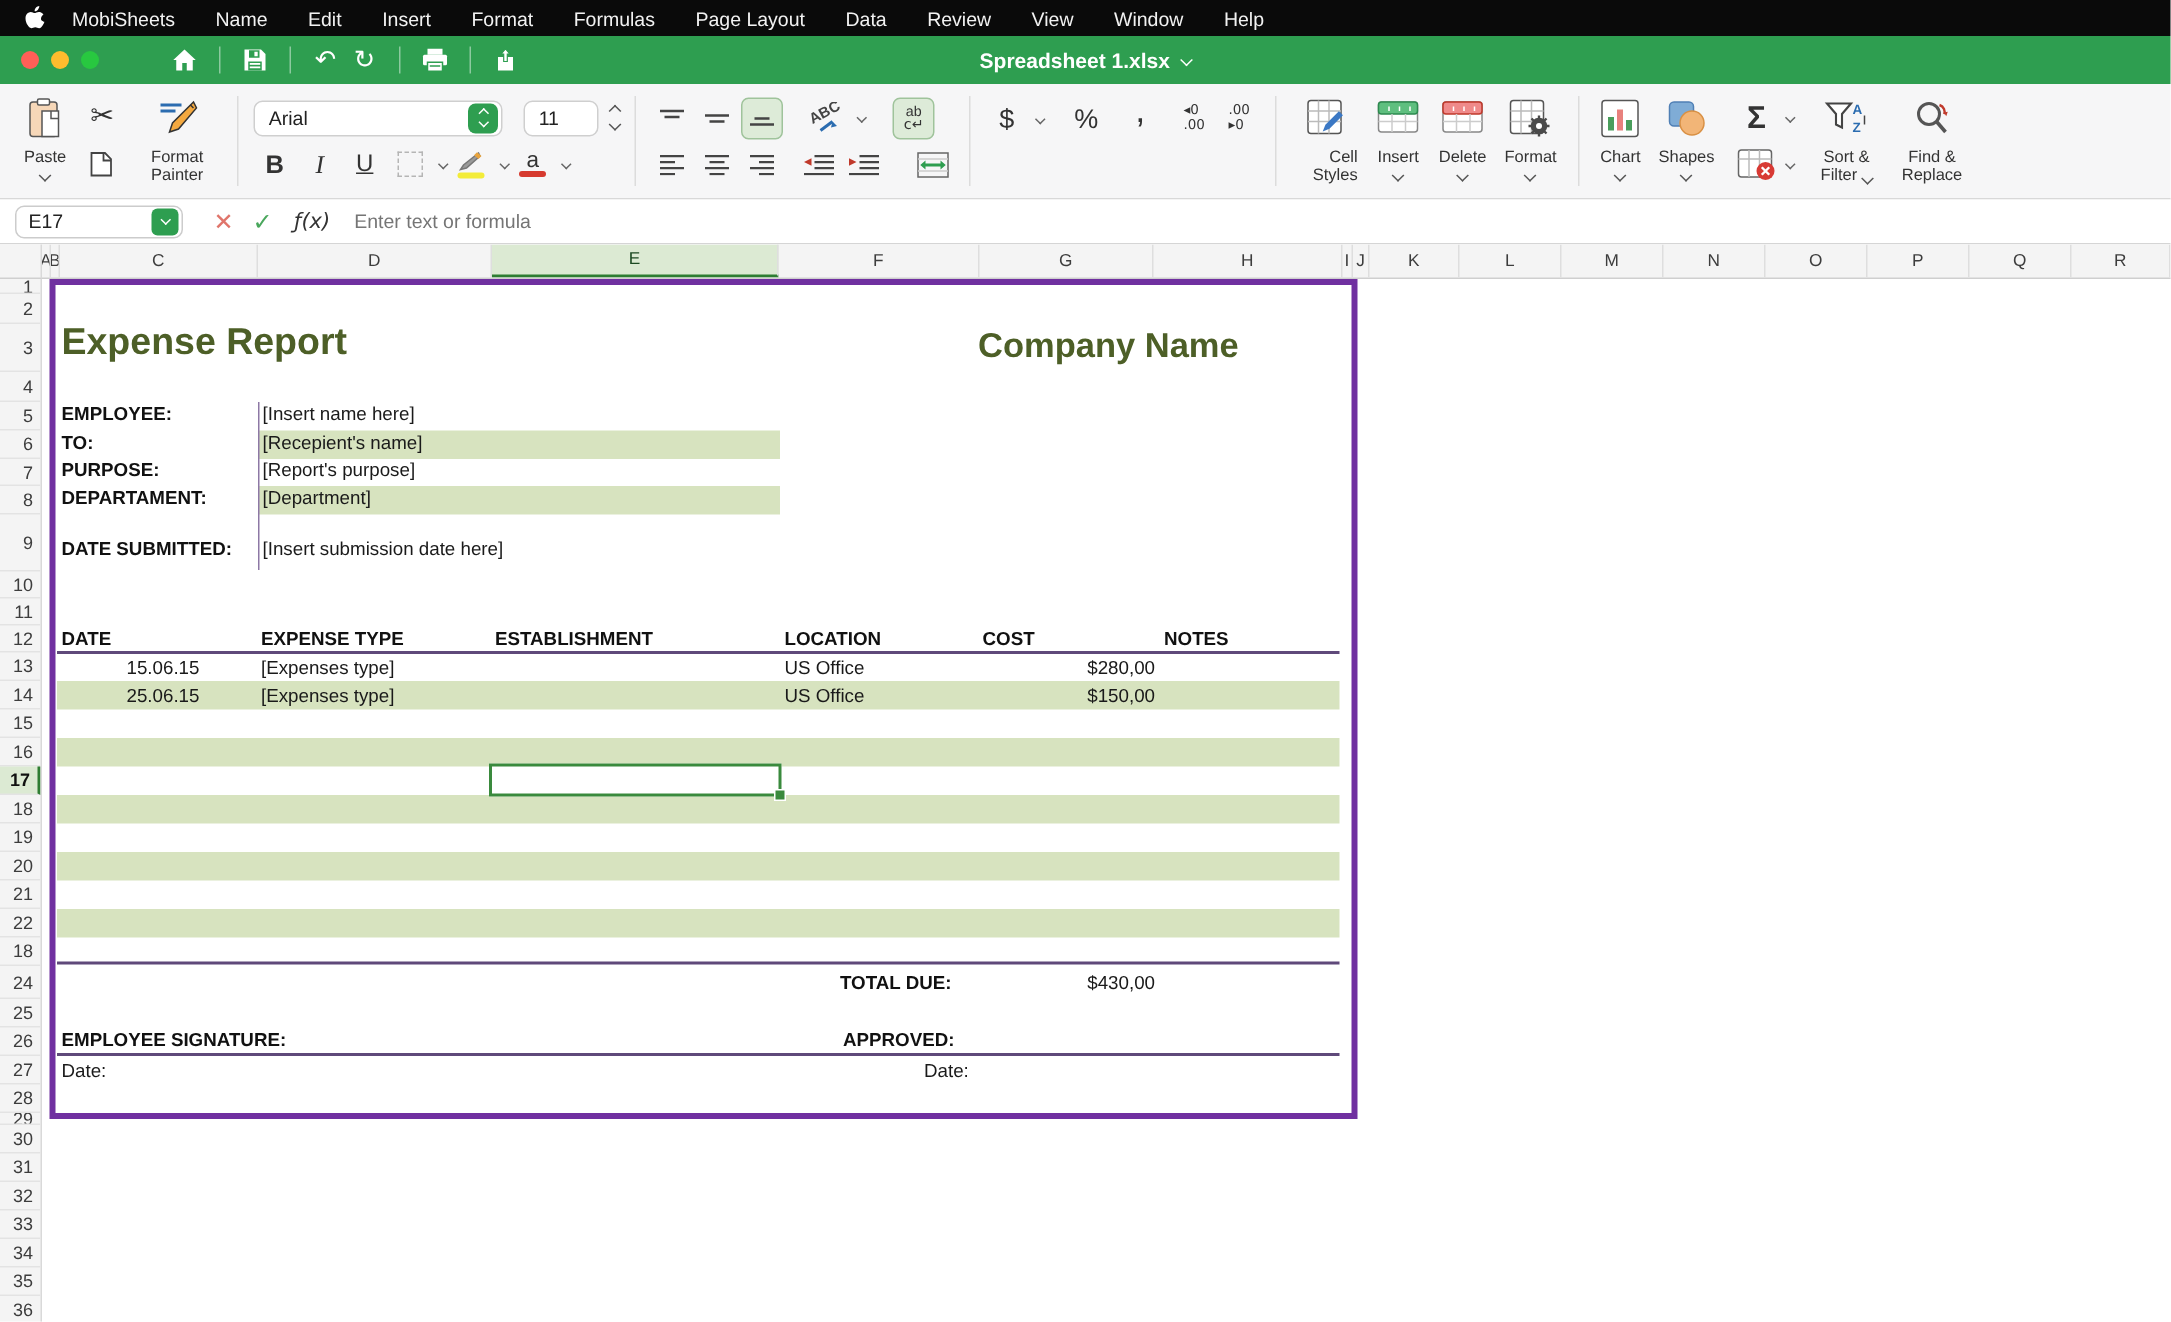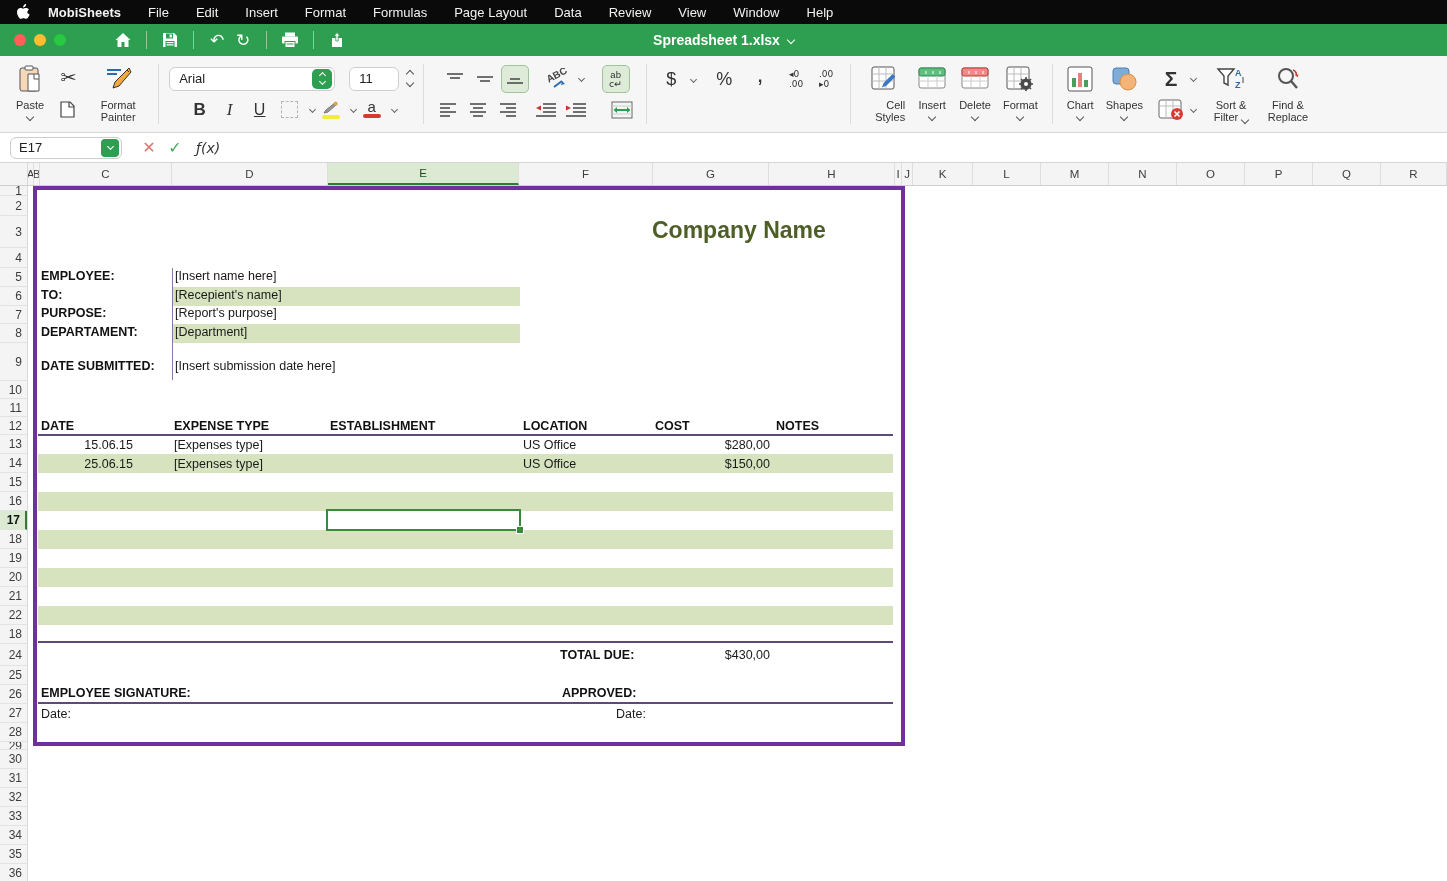--- a/index.html
+++ b/index.html
@@ -5,21 +5,21 @@
   * { margin:0; padding:0; box-sizing:border-box; }
   html,body { width:1447px; height:881px; overflow:hidden; background:#fff;
     font-family:"Liberation Sans", sans-serif; -webkit-font-smoothing:antialiased; }
   .glyph { font-family:"DejaVu Sans", sans-serif; }
 
   
   .menubar { position:absolute; left:0; top:0; width:1447px; height:24px; background:#0a0a0a;
     display:flex; align-items:center; color:#f2f2f2; font-size:13px; }
   .menubar .apple { margin:0 18px 0 16px; display:flex; align-items:center; }
   .menubar .mitem { margin-right:27px; white-space:nowrap; }
-  .menubar .mitem.app { font-weight:bold; }
+  .menubar .mitem.app { font-weight:normal; }
 
   
   .titlebar { position:absolute; left:0; top:24px; width:1447px; height:32px; background:var(--green,#2e9e50);
     display:flex; align-items:center; }
   .tl { width:12px; height:12px; border-radius:50%; margin-right:8px; }
   .tl.red{background:#ff5f57;} .tl.yel{background:#febc2e;} .tl.grn{background:#28c840;}
   .tlights { display:flex; margin-left:14px; }
   .tb-icons { display:flex; align-items:center; margin-left:36px; color:#fff; }
   .tb-ic { width:26px; height:22px; display:flex; align-items:center; justify-content:center; }
   .tb-div { width:1px; height:18px; background:rgba(255,255,255,.45); margin:0 10px; }
@@ -36,21 +36,21 @@
   
   .toolbar { position:absolute; left:0; top:56px; width:1447px; height:77px; background:#f6f6f7;
     border-bottom:1px solid #d8d8d8; display:flex; align-items:stretch; padding:4px 6px 4px 10px; color:#333; }
   .sep { width:1px; background:#dcdcdc; margin:4px 8px; }
   .bigbtn { display:flex; flex-direction:column; align-items:center; justify-content:flex-start; padding:2px 6px;
     font-size:11px; color:#333; text-align:center; line-height:12px; }
   .bigbtn .ic { height:34px; display:flex; align-items:center; justify-content:center; }
   .bigbtn .lbl { margin-top:3px; }
   .bigbtn .chev { margin-top:3px; }
   .stack2 { display:flex; flex-direction:column; justify-content:space-around; align-items:center; padding:0 4px; }
-  .rows2 { display:flex; flex-direction:column; justify-content:space-between; padding:3px 2px;align-items:center; }
+  .rows2 { display:flex; flex-direction:column; justify-content:space-between; padding:3px 2px; }
   .trow { display:flex; align-items:center; height:32px; gap:2px; }
   .fmtbtn { min-width:28px; height:28px; display:flex; align-items:center; justify-content:center; border-radius:5px; }
   .fmtbtn.sel { background:#ddebd8; border:1px solid #9fc39b; }
   .combo { height:24px; background:#fff; border:1px solid #cfcfcf; border-radius:6px; display:flex; align-items:center;
     padding:0 2px 0 9px; font-size:13px; color:#222; justify-content:space-between; }
   .b-txt { font-weight:bold; font-size:17px; } .i-txt { font-style:italic; font-size:17px; font-family:"Liberation Serif",serif;}
   .u-txt { text-decoration:underline; font-size:16px; }
   .clrbtn { display:flex; flex-direction:column; align-items:center; justify-content:center; width:24px; }
   .clrbar { width:18px; height:4px; border-radius:2px; margin-top:1px; }
   .smchev { width:5px; height:5px; border-right:1.4px solid #666; border-bottom:1.4px solid #666; transform:rotate(45deg);
@@ -100,21 +100,21 @@
 <body>
 
 <div class="menubar">
   <span class="apple">
     <svg width="14" height="16" viewBox="0 0 14 16">
         <path fill="#fff" d="M11.3 8.6c0-2 1.6-2.9 1.7-3-1-1.4-2.4-1.6-2.9-1.6-1.2-.1-2.4.7-3 .7-.6 0-1.6-.7-2.6-.7C2.9 4.1 1 5.3 1 8.1c0 1.7.6 3.4 1.4 4.6.7 1 1.5 2.1 2.5 2.1 1 0 1.4-.6 2.6-.6 1.2 0 1.5.6 2.6.6s1.8-1 2.4-2c.8-1.1 1.1-2.2 1.1-2.3-.1 0-2.3-.8-2.3-1.9zM9.4 2.3c.5-.7.9-1.6.8-2.3-.8 0-1.7.5-2.3 1.2-.5.6-.9 1.5-.8 2.3.9.1 1.8-.5 2.3-1.2z"></path>
       </svg>
   </span>
   <span id="menu-items" style="display:flex;">
       <span class="mitem app">MobiSheets</span>
-      <span class="mitem">File</span>
+      <span class="mitem">Name</span>
       <span class="mitem">Edit</span>
       <span class="mitem">Insert</span>
       <span class="mitem">Format</span>
       <span class="mitem">Formulas</span>
       <span class="mitem">Page Layout</span>
       <span class="mitem">Data</span>
       <span class="mitem">Review</span>
       <span class="mitem">View</span>
       <span class="mitem">Window</span>
       <span class="mitem">Help</span>
@@ -452,20 +452,21 @@
 <div class="formulabar">
   <div class="namebox">
     <span>E17</span>
     <span class="nb-btn">
         <span class="chev" style="margin-top:-2px;"></span>
       </span>
   </div>
   <span class="fx-x">✕</span>
   <span class="fx-ok">✓</span>
   <span class="fx glyph">ƒ(x)</span>
+  <input class="f-input" placeholder="Enter text or formula" style="">
 </div>
 
 <div class="sheetarea">
   <div class="corner"></div>
   <div class="colheads" id="colheads">
       <div class="colh" style="width: 6px;">A</div>
       <div class="colh" style="width: 6px;">B</div>
       <div class="colh" style="width: 132px;">C</div>
       <div class="colh" style="width: 156px;">D</div>
       <div class="colh sel" style="width: 191px;">E</div>
@@ -519,20 +520,21 @@
       <div class="rowh" style="height: 19px;">33</div>
       <div class="rowh" style="height: 19px;">34</div>
       <div class="rowh" style="height: 19px;">35</div>
       <div class="rowh" style="height: 18px;">36</div>
     </div>
 
   <div class="canvas">
 
     <div class="abs report-border"></div>
 
+    <div class="abs olive" style="left:13px;top:28px;font-size:25px;">Expense Report</div>
     <div class="abs olive" style="left:624px;top:31px;font-size:23px;">Company Name</div>
 
     <div class="abs band" style="left:144px;top:101px;width:348px;"></div>
     <div class="abs band" style="left:144px;top:138px;width:348px;"></div>
 
     <div class="abs" style="left:144px;top:82px;width:1px;height:112px;background:#8d78a5;"></div>
 
     <div class="abs cellb" style="left:13px;top:83px;">EMPLOYEE:</div>
     <div class="abs cellv" style="left:147px;top:83px;text-align:right;">[Insert name here]</div>
     <div class="abs cellb" style="left:13px;top:102px;">TO:</div>

